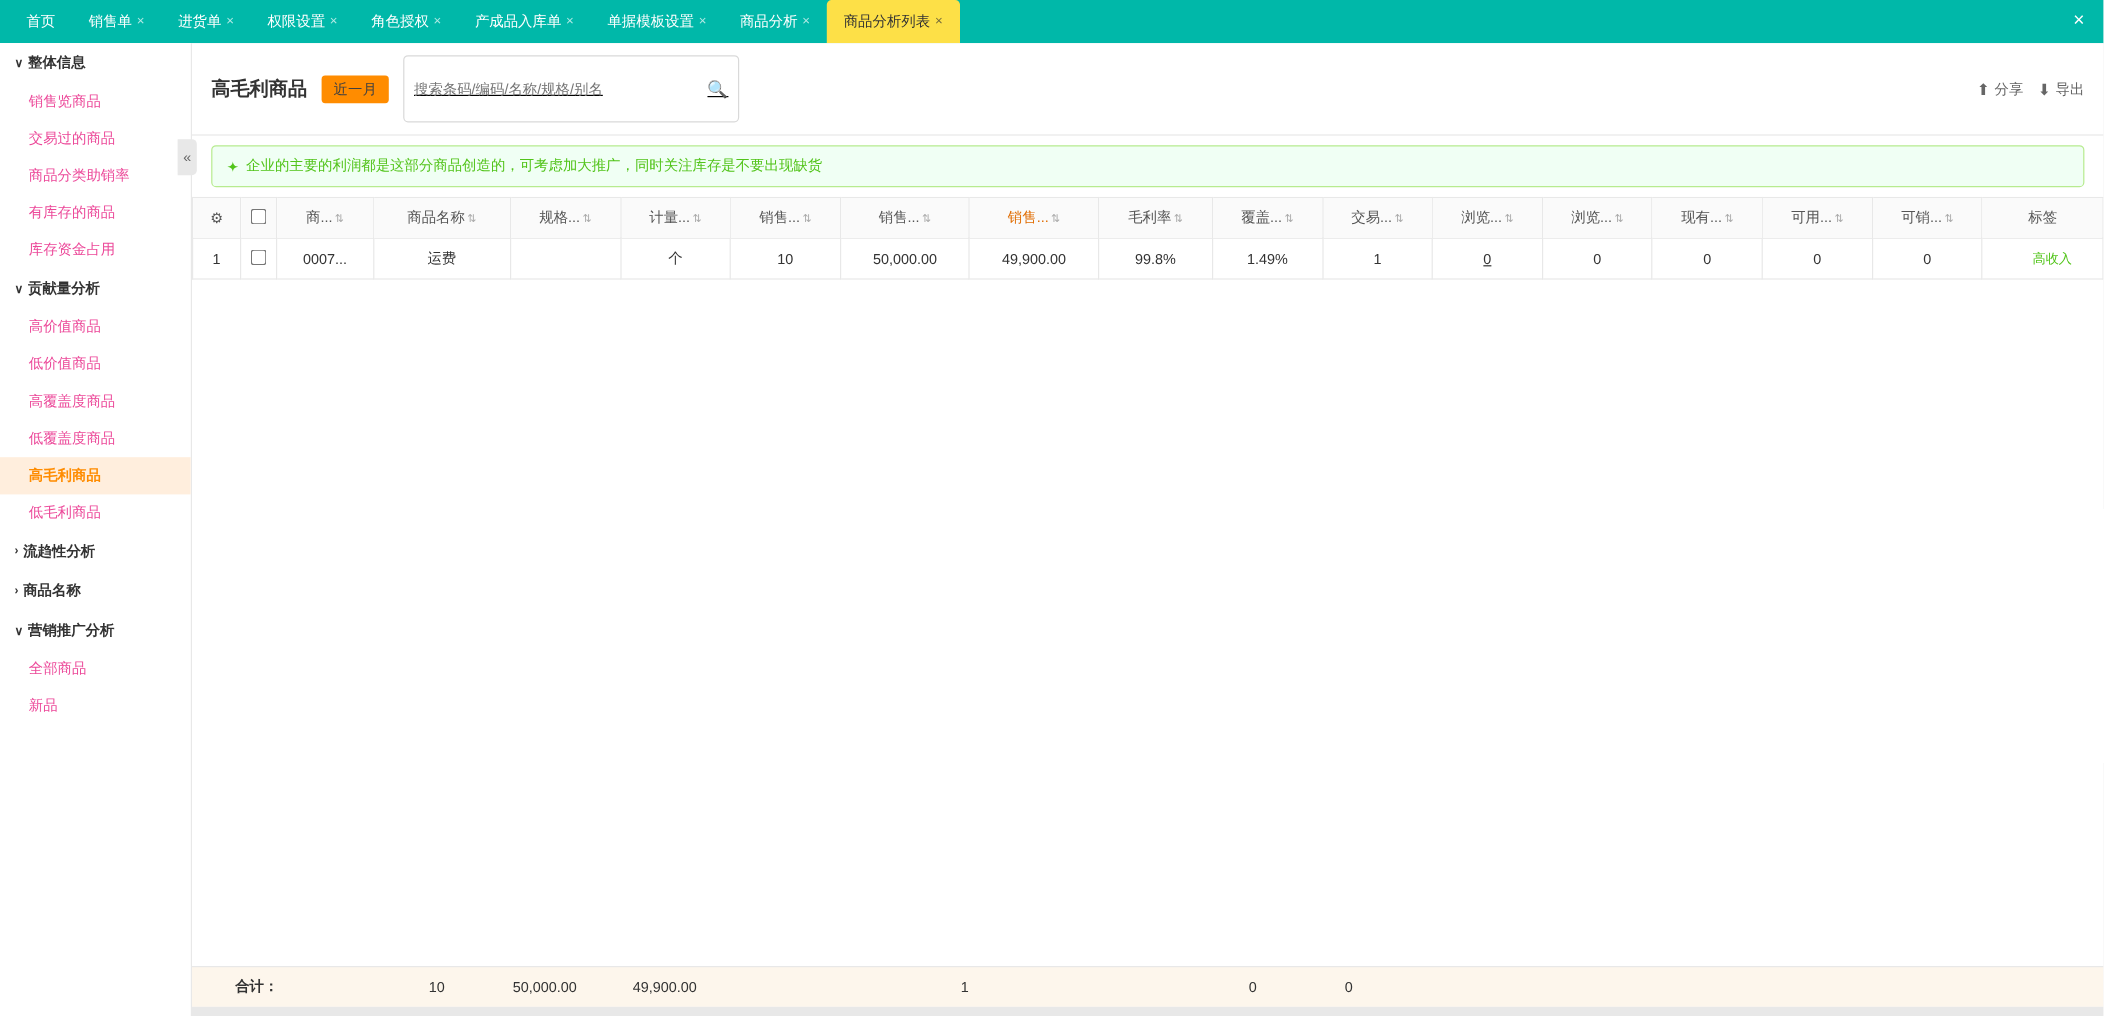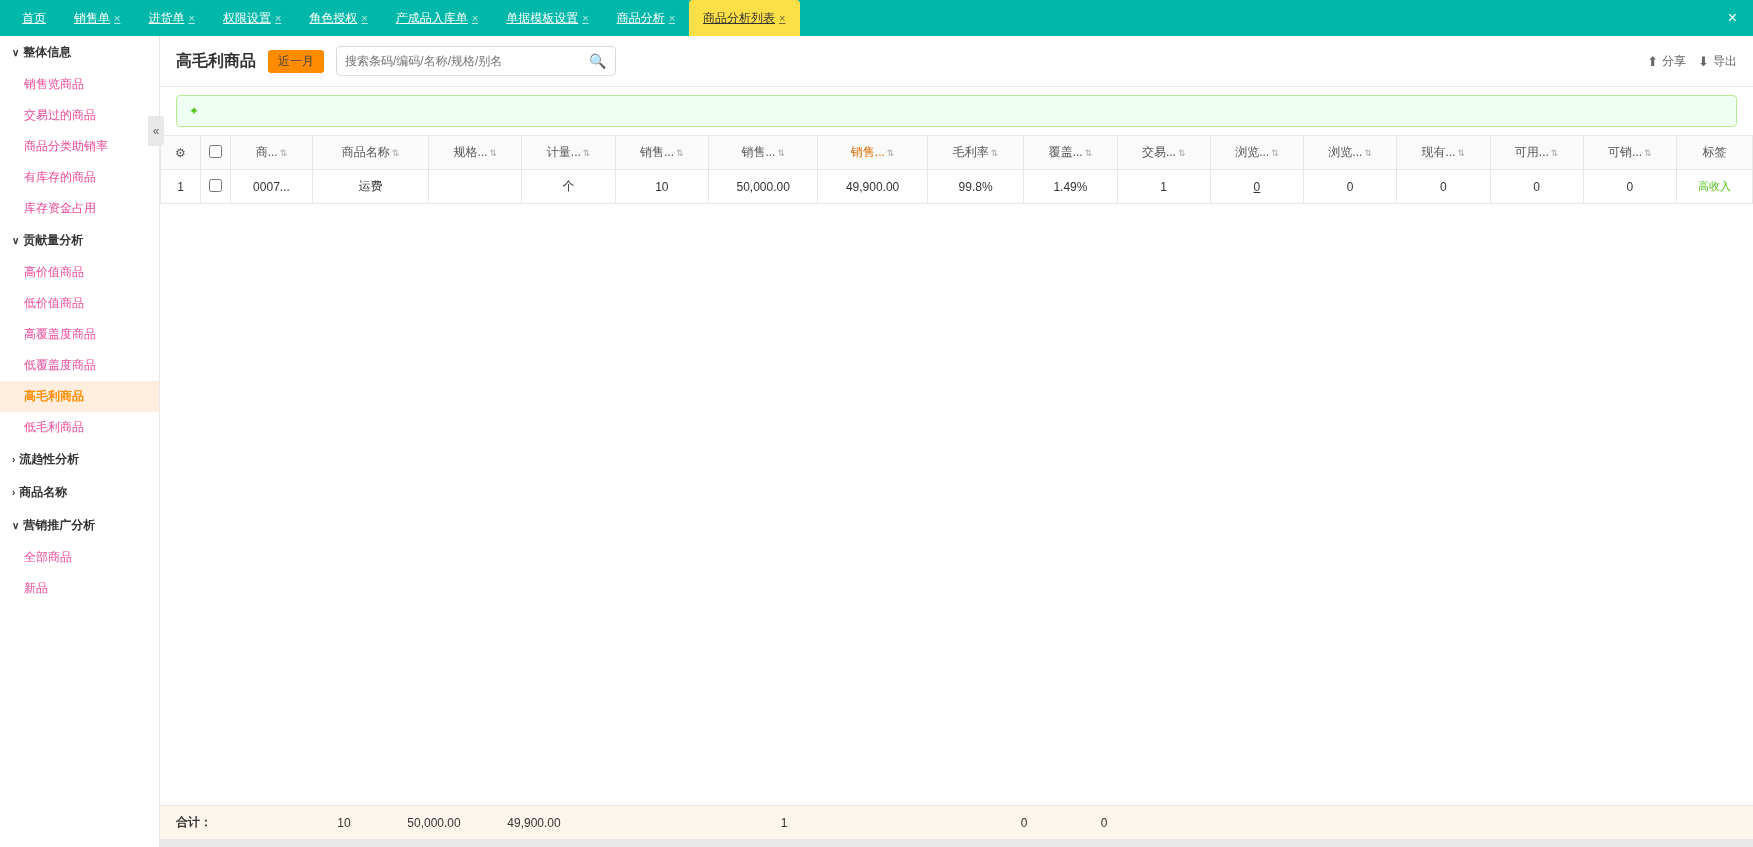--- a/index.html
+++ b/index.html
@@ -19,21 +19,20 @@
     .nav-tab {
       padding: 0 14px;
       height: 36px;
       display: flex;
       align-items: center;
       cursor: pointer;
       color: white;
       white-space: nowrap;
       font-size: 13px;
       gap: 4px;
-      text-decoration: underline;
     }
     .nav-tab.active {
       background: #fde047;
       color: #333;
       border-radius: 4px 4px 0 0;
     }
     .nav-tab .close-btn {
       font-size: 11px;
       opacity: 0.7;
       cursor: pointer;
@@ -131,24 +130,25 @@
       padding: 3px 10px;
       border-radius: 3px;
       cursor: pointer;
       font-size: 12px;
     }
     .search-box {
       display: flex;
       align-items: center;
       border: 1px solid #d9d9d9;
       border-radius: 4px;
-      padding: 6px 8px;
+      padding: 19px 8px;
       gap: 4px;
       flex: 1;
       max-width: 280px;
+      text-decoration: underline;
     }
     .search-box input {
       border: none;
       outline: none;
       font-size: 12px;
       color: #999;
       width: 100%;
       background: transparent;
     }
     .header-actions {
@@ -209,36 +209,37 @@
       padding: 8px 6px;
       text-align: center;
       color: #333;
       white-space: nowrap;
     }
     .col-index { width: 40px; }
     .col-checkbox { width: 30px; }
     .tag-high-income {
       color: #52c41a;
       font-size: 11px;
+      margin-left: 16px;
     }
     th .sort-icon { font-size: 9px; color: #aaa; margin-left: 2px; }
 
     
     .table-footer {
       background: #fdf6ec;
       border-top: 1px solid #e8e8e8;
       padding: 8px 16px;
       display: flex;
       align-items: center;
       gap: 0;
       font-size: 12px;
       color: #333;
       flex-shrink: 0;
     }
-    .footer-label { font-weight: bold; margin-right: 8px; width: 120px; }
+    .footer-label { font-weight: bold; margin-right: 8px; width: 120px; margin-left: 20px; }
 
     
     .bottom-scrollbar {
       height: 8px;
       background: #e8e8e8;
     }
 
     .underline-link {
       text-decoration: underline;
       color: #333;
@@ -379,20 +380,21 @@
           </div>
           <div class="action-btn">
             <span style="font-size:13px;">⬇</span>
             <span>导出</span>
           </div>
         </div>
       </div>
 
       <div class="info-banner">
         <span>✦</span>
+        <span>企业的主要的利润都是这部分商品创造的，可考虑加大推广，同时关注库存是不要出现缺货</span>
       </div>
 
       <div class="table-container">
         <table>
           <thead>
             <tr>
               <th class="col-index">⚙</th>
               <th class="col-checkbox"><input type="checkbox" style=""></th>
               <th><span>商...</span><span class="sort-icon">⇅</span></th>
               <th><span>商品名称</span><span class="sort-icon">⇅</span></th>

